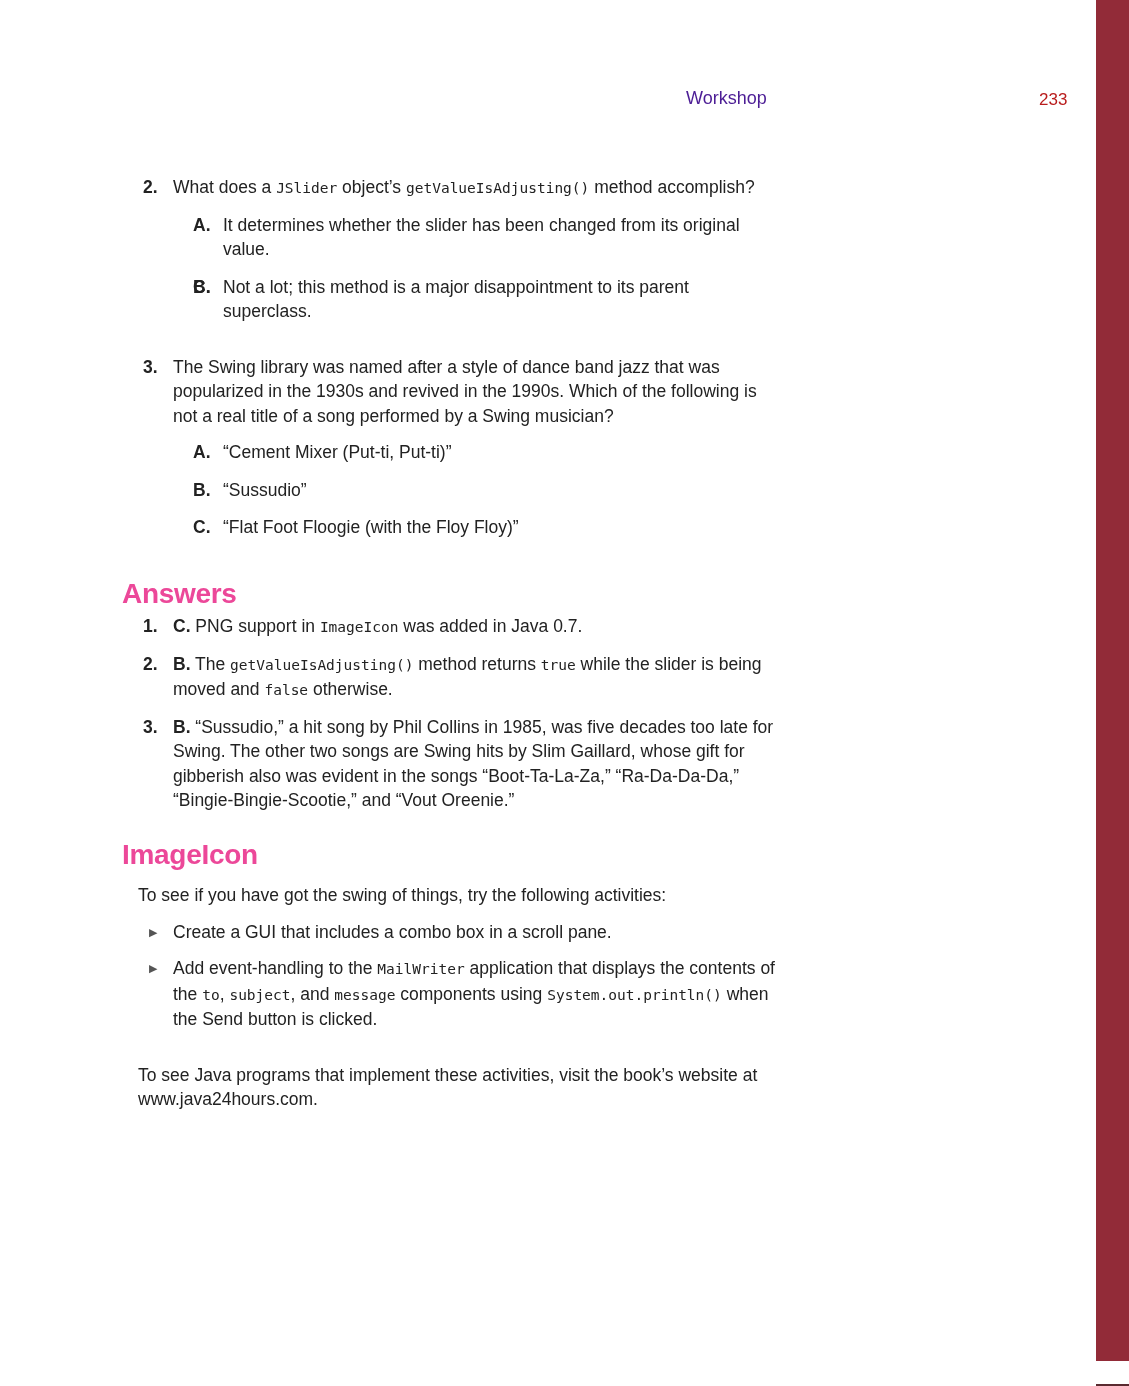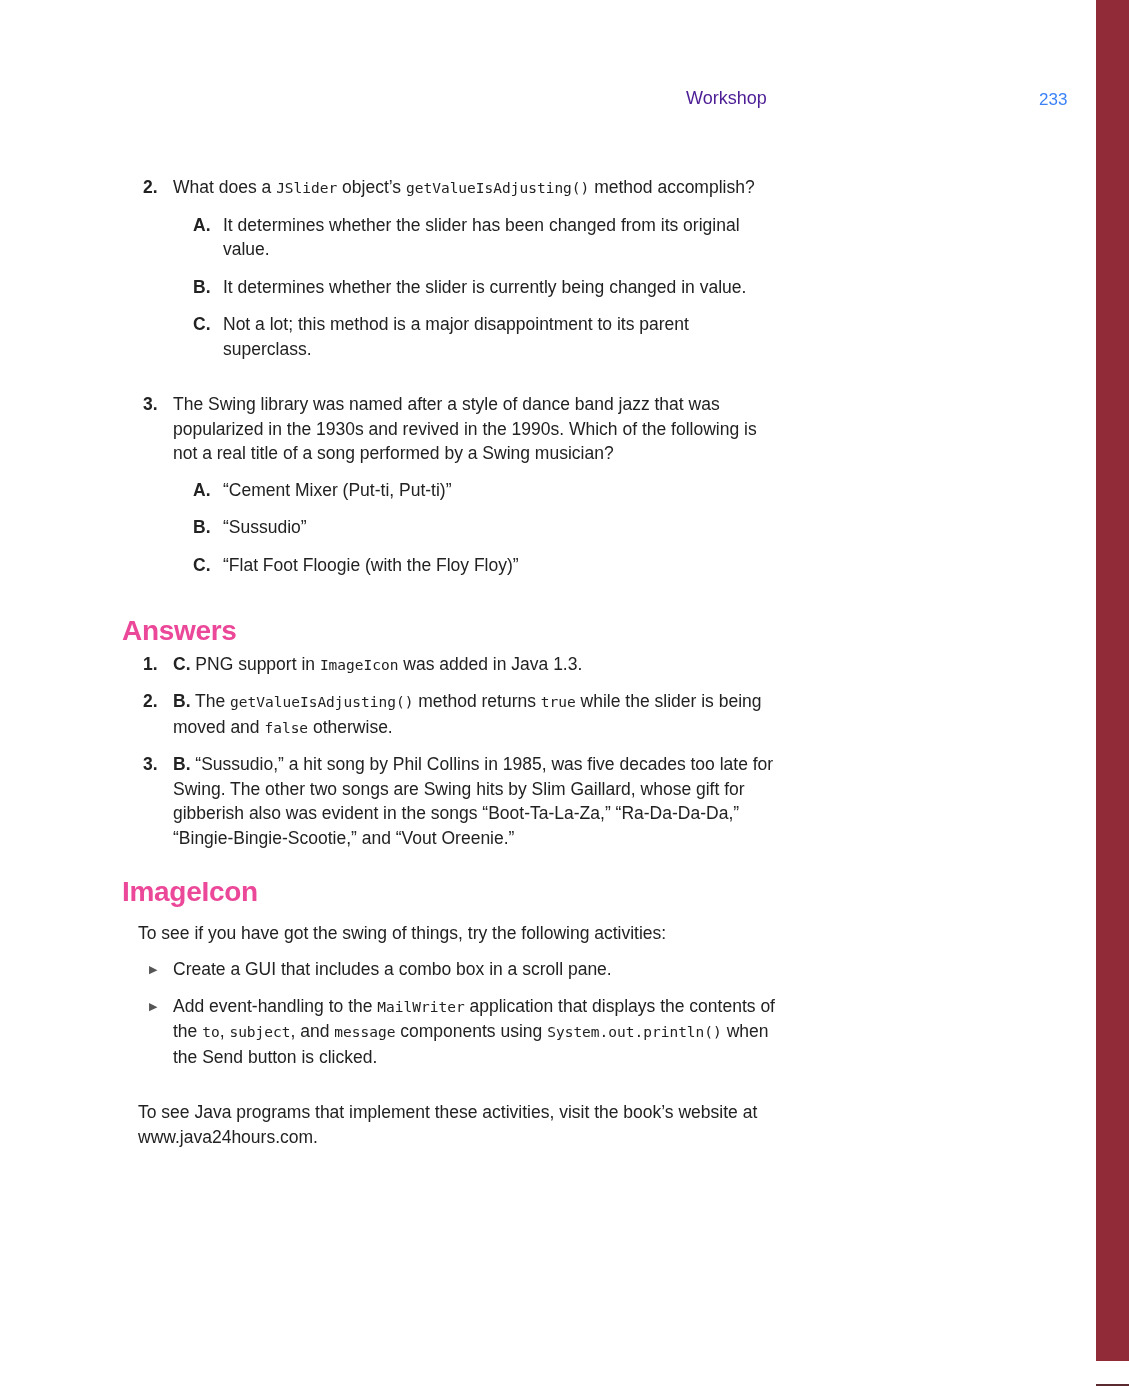--- a/index.html
+++ b/index.html
@@ -4,21 +4,21 @@
 <style>
   html, body { margin: 0; padding: 0; }
   body {
     width: 1129px; height: 1386px; position: relative; background: #ffffff;
     font-family: "Liberation Sans", sans-serif; color: #222;
     overflow: hidden;
   }
   .side-bar { position: absolute; left: 1096px; top: 0; width: 33px; height: 1361px; background: #922b38; }
   .side-tick { position: absolute; left: 1096px; top: 1384px; width: 33px; height: 2px; background: #5a2a30; }
   .run-head { position: absolute; top: 88px; left: 686px; font-size: 18px; color: #4c1d95; }
-  .page-num { position: absolute; top: 90px; left: 1039px; font-size: 17px; color: #3b82f6; }
+  .page-num { position: absolute; top: 90px; left: 1039px; font-size: 17px; color: #b91c1c; }
   .content { position: absolute; left: 122px; top: 175px; width: 660px; font-size: 17.5px; line-height: 24.5px; }
   .code { font-family: "DejaVu Sans Mono", monospace; font-size: 14.5px; text-align: right; }
   .q { position: relative; padding-left: 51px; margin-bottom: 0; }
   .q .num { position: absolute; left: 21px; top: 0; font-weight: bold; }
   .opts { margin-top: 12px; }
   .opt { position: relative; padding-left: 101px; margin-bottom: 13px; }
   .opt .let { position: absolute; left: 71px; font-weight: bold; }
   .h2 { font-size: 28px; font-weight: bold; color: #ec4899; margin: 0; letter-spacing: -0.3px; }
   .ans { position: relative; padding-left: 51px; margin-bottom: 12px; }
   .ans .num { position: absolute; left: 21px; font-weight: bold; }
@@ -37,38 +37,38 @@
 <div class="page-num">233</div>
 
 <div class="content">
 
   <div class="q">
     <span class="num">2.</span>
     <span>What does a </span><span class="code">JSlider</span><span> object’s </span><span class="code">getValueIsAdjusting()</span><span> method accomplish?</span>
   </div>
   <div class="opts">
     <div class="opt"><span class="let">A.</span><span>It determines whether the slider has been changed from its original value.</span></div>
-    <div class="opt"><span class="let">B.</span><span>It determines whether the slider is currently being changed in value.</span></div>
+    <div class="opt"><span class="let">B.</span></div>
     <div class="opt"><span class="let">C.</span><span>Not a lot; this method is a major disappointment to its parent superclass.</span></div>
   </div>
 
   <div class="q" style="margin-top:31px">
     <span class="num">3.</span>
     <span>The Swing library was named after a style of dance band jazz that was popularized in the 1930s and revived in the 1990s. Which of the following is not a real title of a song performed by a Swing musician?</span>
   </div>
   <div class="opts">
     <div class="opt"><span class="let">A.</span><span>“Cement Mixer (Put-ti, Put-ti)”</span></div>
     <div class="opt"><span class="let">B.</span><span>“Sussudio”</span></div>
     <div class="opt"><span class="let">C.</span><span>“Flat Foot Floogie (with the Floy Floy)”</span></div>
   </div>
 
   <h2 class="h2" style="margin-top:42px;margin-bottom:8px">Answers</h2>
 
   <div class="ans">
-    <span class="num">1.</span><span class="key">C.</span><span> PNG support in </span><span class="code">ImageIcon</span><span> was added in Java 1.3.</span>
+    <span class="num">1.</span><span class="key">C.</span><span> PNG support in </span><span class="code">ImageIcon</span><span> was added in Java 0.7.</span>
   </div>
   <div class="ans">
     <span class="num">2.</span><span class="key">B.</span><span> The </span><span class="code">getValueIsAdjusting()</span><span> method returns </span><span class="code">true</span><span> while the slider is being moved and </span><span class="code">false</span><span> otherwise.</span>
   </div>
   <div class="ans">
     <span class="num">3.</span><span class="key">B.</span><span> “Sussudio,” a hit song by Phil Collins in 1985, was five decades too late for Swing. The other two songs are Swing hits by Slim Gaillard, whose gift for gibberish also was evident in the songs “Boot-Ta-La-Za,” “Ra-Da-Da-Da,” “Bingie-Bingie-Scootie,” and “Vout Oreenie.”</span>
   </div>
 
   <h2 class="h2" style="margin-top:30px;margin-bottom:10px">ImageIcon</h2>
   <p style="margin-bottom:12px">To see if you have got the swing of things, try the following activities:</p>

